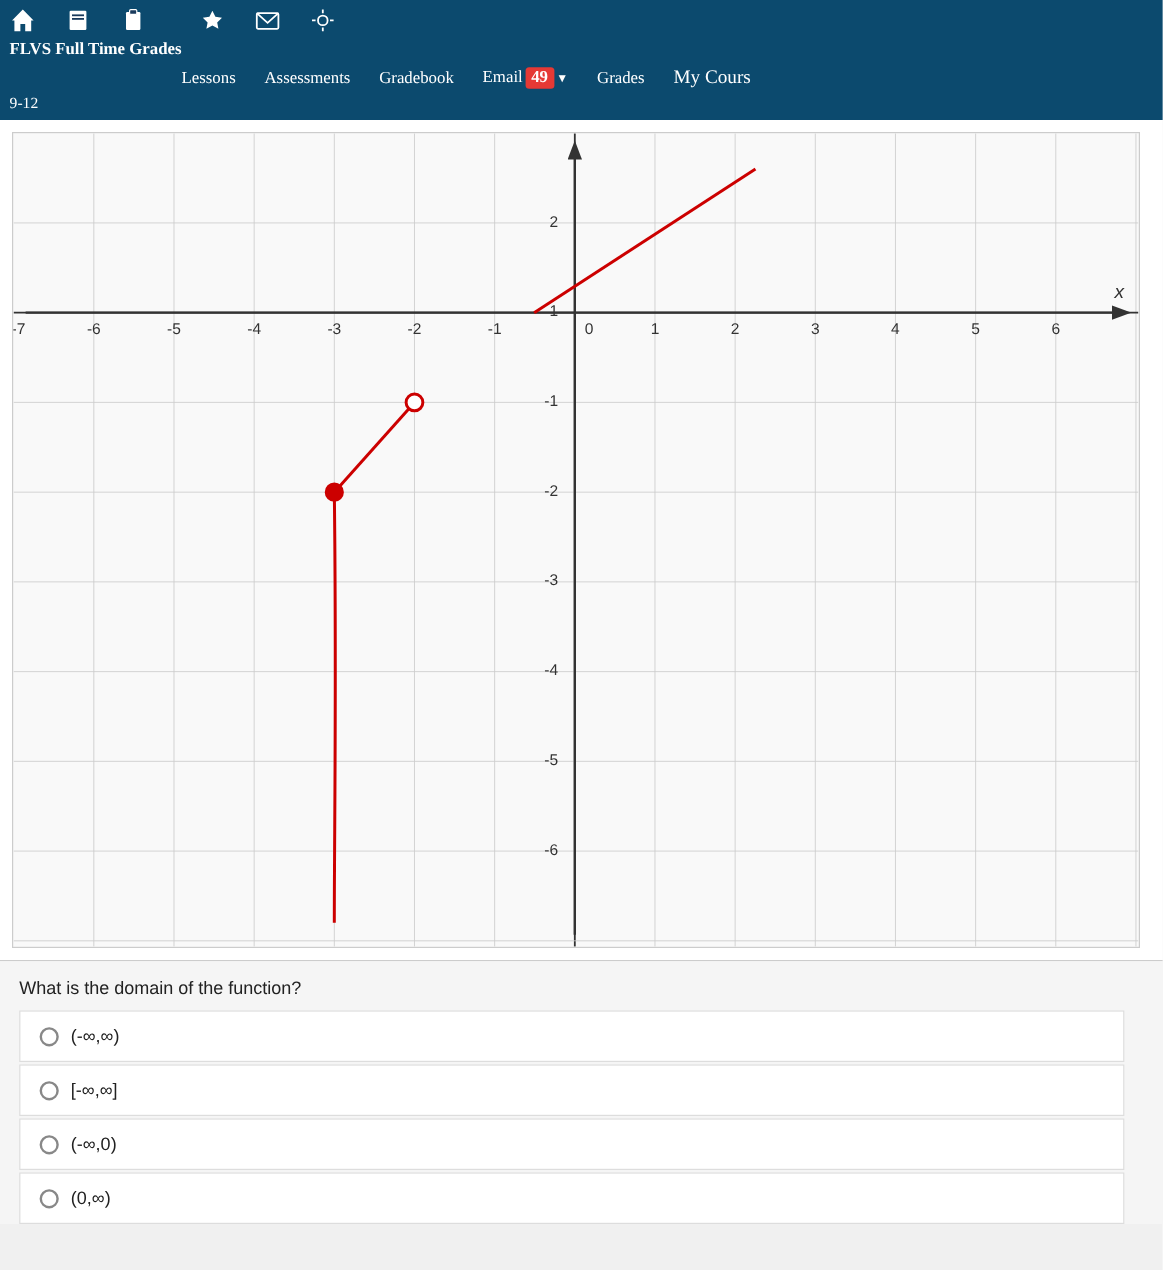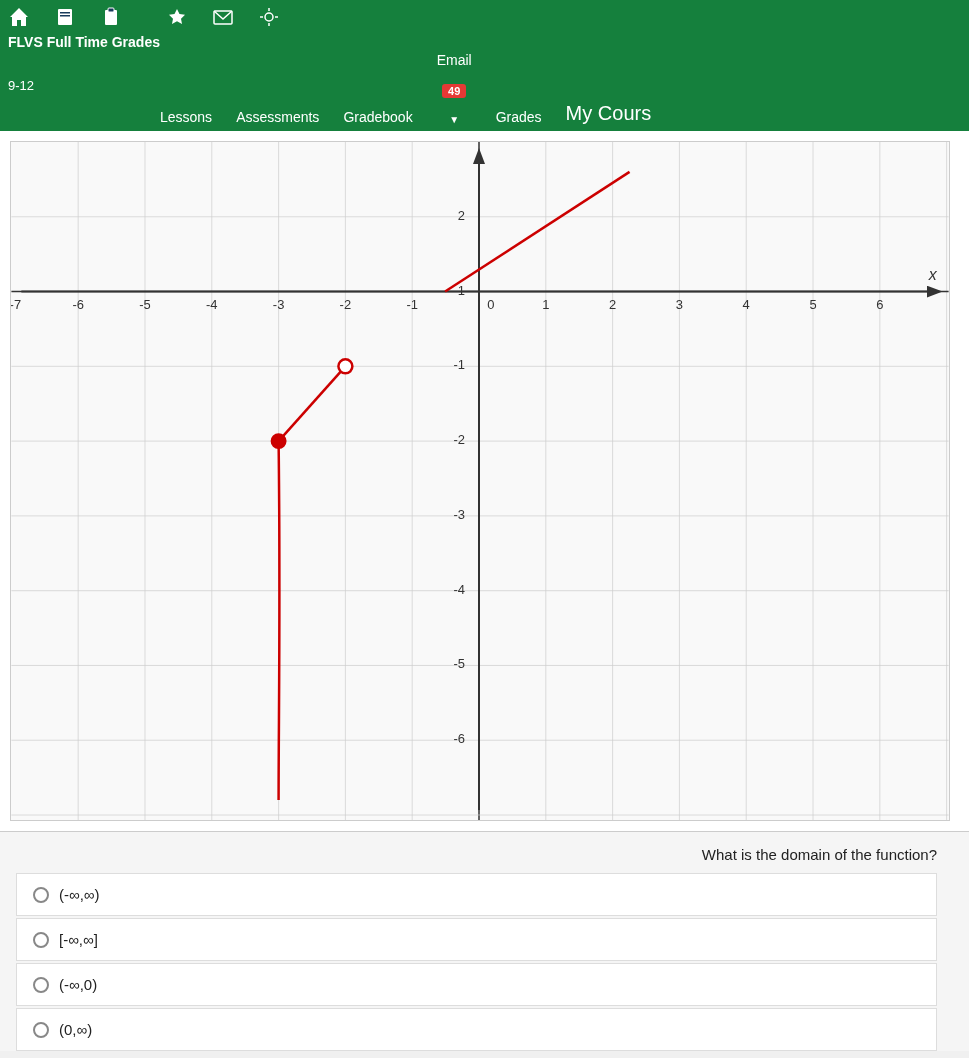--- a/index.html
+++ b/index.html
@@ -6,27 +6,28 @@
     body {
       font-family: Arial, sans-serif;
       background: #fff;
       width: 969px;
       min-height: 1058px;
       overflow-x: hidden;
     }
 
     
     .navbar {
-      background: #15803d;
+      background: #0c4a6e;
       color: #fff;
       display: flex;
       align-items: flex-start;
       padding: 6px 16px 6px 8px;
       gap: 28px;
       min-height: 60px;
+      font-family: Liberation Serif, serif;
     }
     .nav-brand {
       display: flex;
       flex-direction: column;
       justify-content: center;
     }
     .nav-brand-title {
       font-size: 14px;
       font-weight: bold;
       color: #fff;
@@ -45,40 +46,39 @@
       flex: 1;
     }
     .nav-item {
       font-size: 14px;
       color: #fff;
       cursor: pointer;
       white-space: nowrap;
     }
     .nav-badge-wrapper {
       display: flex;
-      flex-direction: column;
       align-items: center;
-      gap: 16px;
+      gap: 2px;
     }
     .nav-badge {
       background: #e53935;
       color: #fff;
-      font-size: 11px;
+      font-size: 14px;
       font-weight: bold;
       border-radius: 3px;
       padding: 1px 5px;
       min-width: 24px;
       text-align: center;
     }
     .nav-mycours {
       display: flex;
       flex-direction: column;
       align-items: center;
       color: #fff;
-      font-size: 20px;
+      font-size: 16px;
       padding-top: 4px;
     }
 
     
     .nav-icon {
       width: 22px;
       height: 22px;
       background: #4a7ab5;
       border-radius: 3px;
       display: inline-block;
@@ -113,21 +113,20 @@
     .grid-svg {
       position: absolute;
       top: 0; left: 0;
       width: 100%; height: 100%;
     }
 
     
     .question-area {
       background: #f5f5f5;
       padding: 14px 32px 0 16px;
-      text-align: right;
     }
     .question-text {
       font-size: 15px;
       color: #222;
       margin-bottom: 10px;
     }
 
     
     .option-row {
       display: flex;

